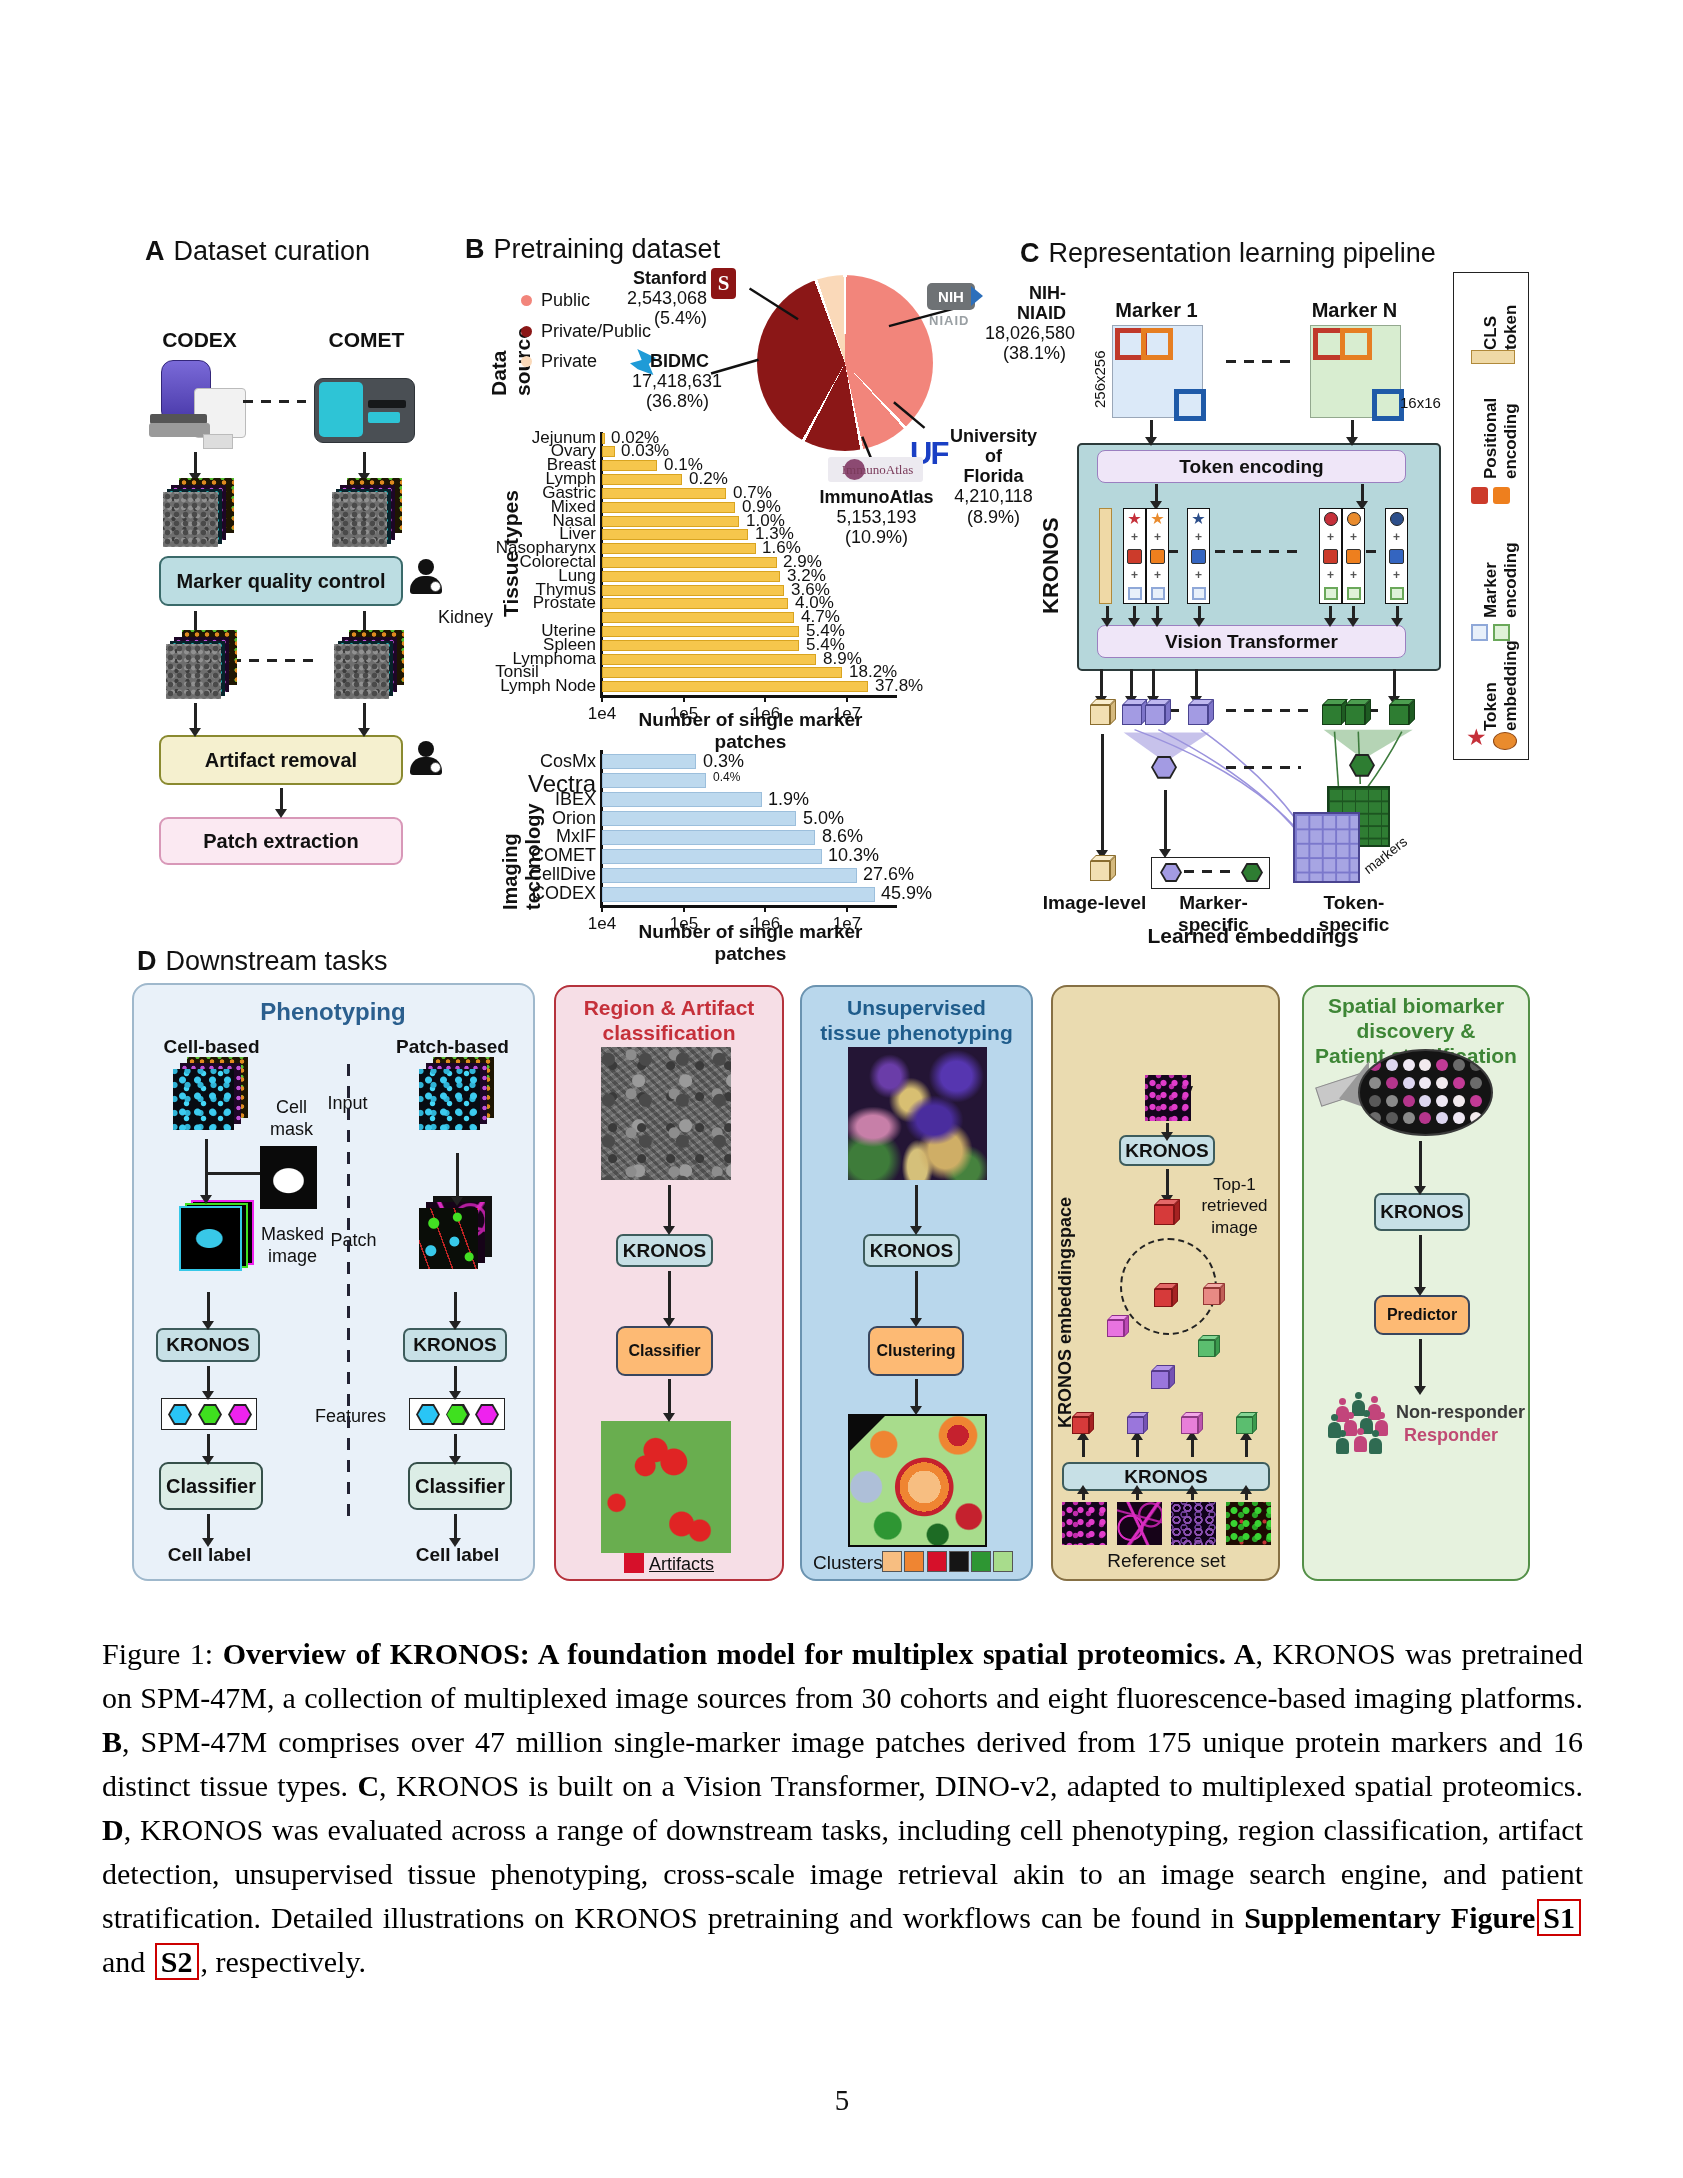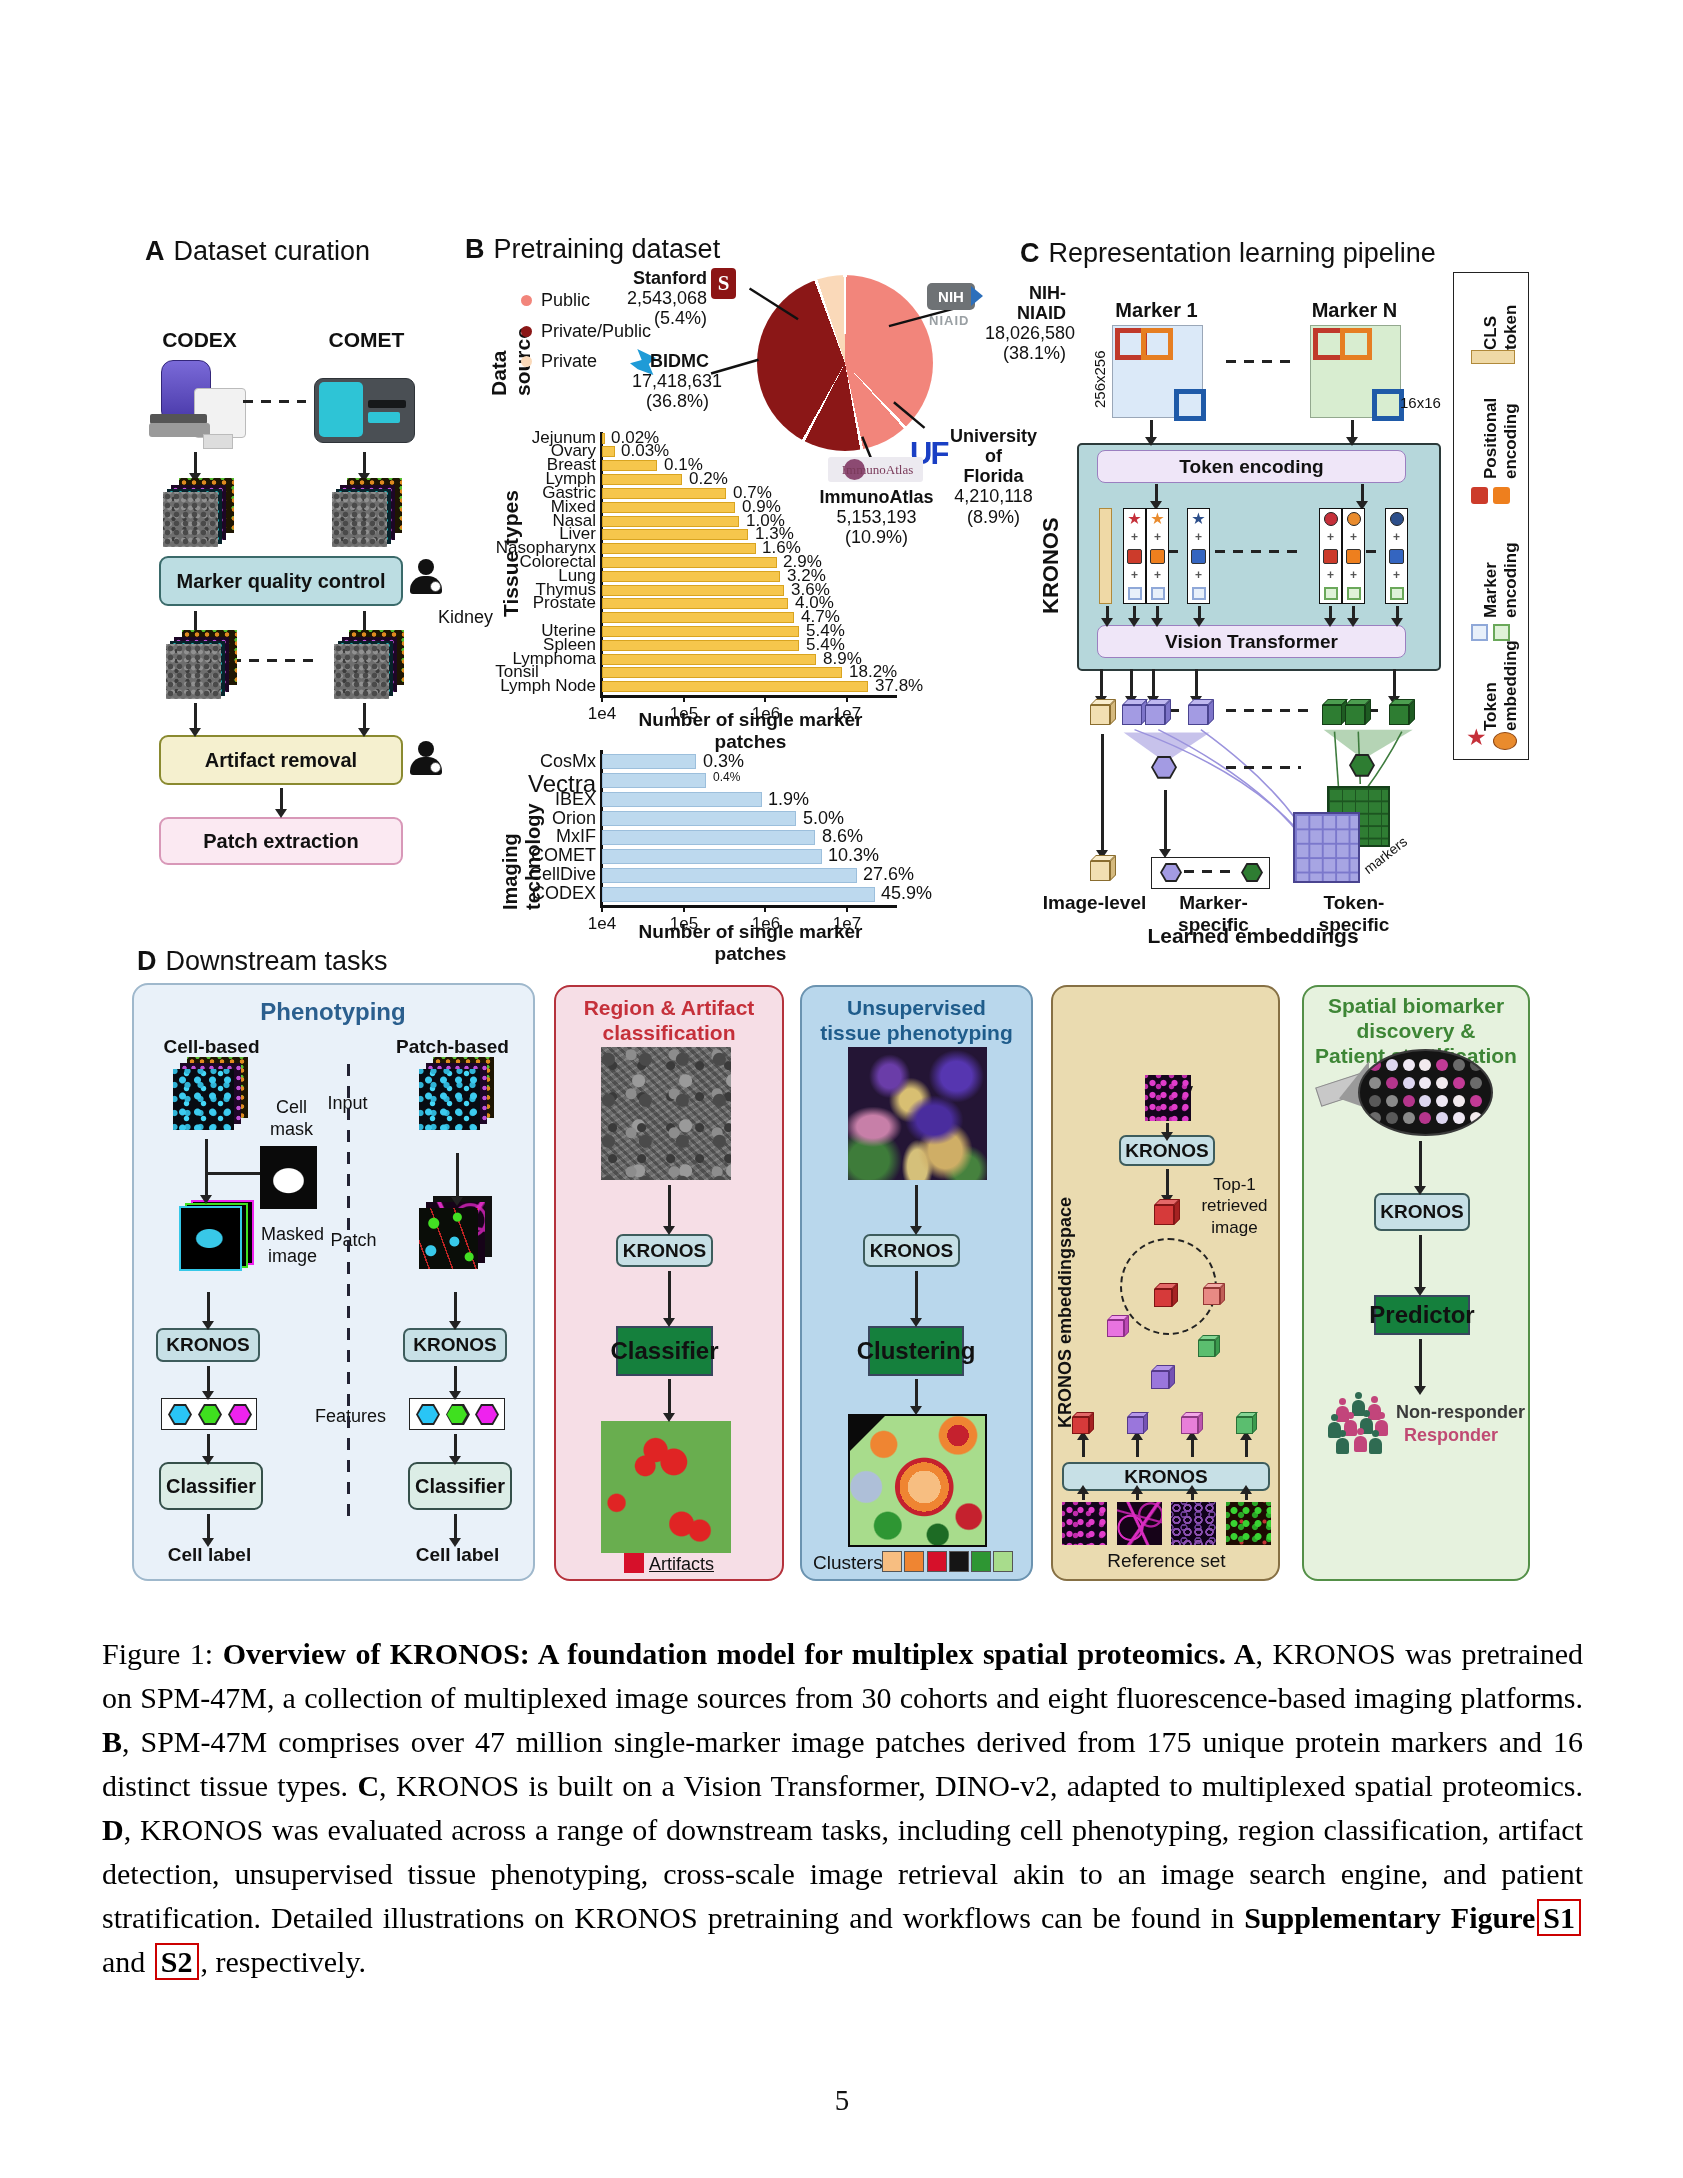--- a/index.html
+++ b/index.html
@@ -9,22 +9,22 @@
   .b{font-weight:bold;}
   .ctr{text-align:center;}
   .rt{text-align:right;}
   .vtext{writing-mode:vertical-rl;transform:rotate(180deg);}
   .ptitle{font-size:27px;white-space:nowrap;}
   .ptitle .tag{font-weight:bold;margin-right:9px;}
   .stepA{border-radius:9px;border:2px solid;display:flex;align-items:center;justify-content:center;
          font-weight:bold;font-size:20px;box-sizing:border-box;}
   .kbox{background:#C7E0E6;border:2px solid #3D5C5C;border-radius:7px;display:flex;align-items:center;
         justify-content:center;font-weight:bold;font-size:19px;box-sizing:border-box;}
-  .lavbox{background:#15803d;border:2px solid #39465E;border-radius:0;display:flex;align-items:center;
-        justify-content:center;font-weight:bold;font-size:24px;box-sizing:border-box;}
+  .lavbox{background:#fdba74;border:2px solid #39465E;border-radius:9px;display:flex;align-items:center;
+        justify-content:center;font-weight:bold;font-size:16px;box-sizing:border-box;}
   .clsbox{background:#DCEDE6;border:2px solid #35504A;border-radius:9px;display:flex;align-items:center;
         justify-content:center;font-weight:bold;font-size:20px;box-sizing:border-box;}
   .dbox{border-radius:16px;border:2.5px solid;box-sizing:border-box;}
   .dtitle{font-weight:bold;font-size:21px;text-align:center;line-height:1.18;}
   .pielabel{font-size:18px;line-height:1.12;}
   .lilac{background:#EFE6F8;border:1.5px solid #9B7FC0;border-radius:8px;display:flex;align-items:center;
         justify-content:center;font-weight:bold;font-size:19px;box-sizing:border-box;}
   
   .tx-gray{background-color:#6e6e6e;background-image:
      radial-gradient(circle,#4a4a4a 0 2.4px,transparent 3.2px),

